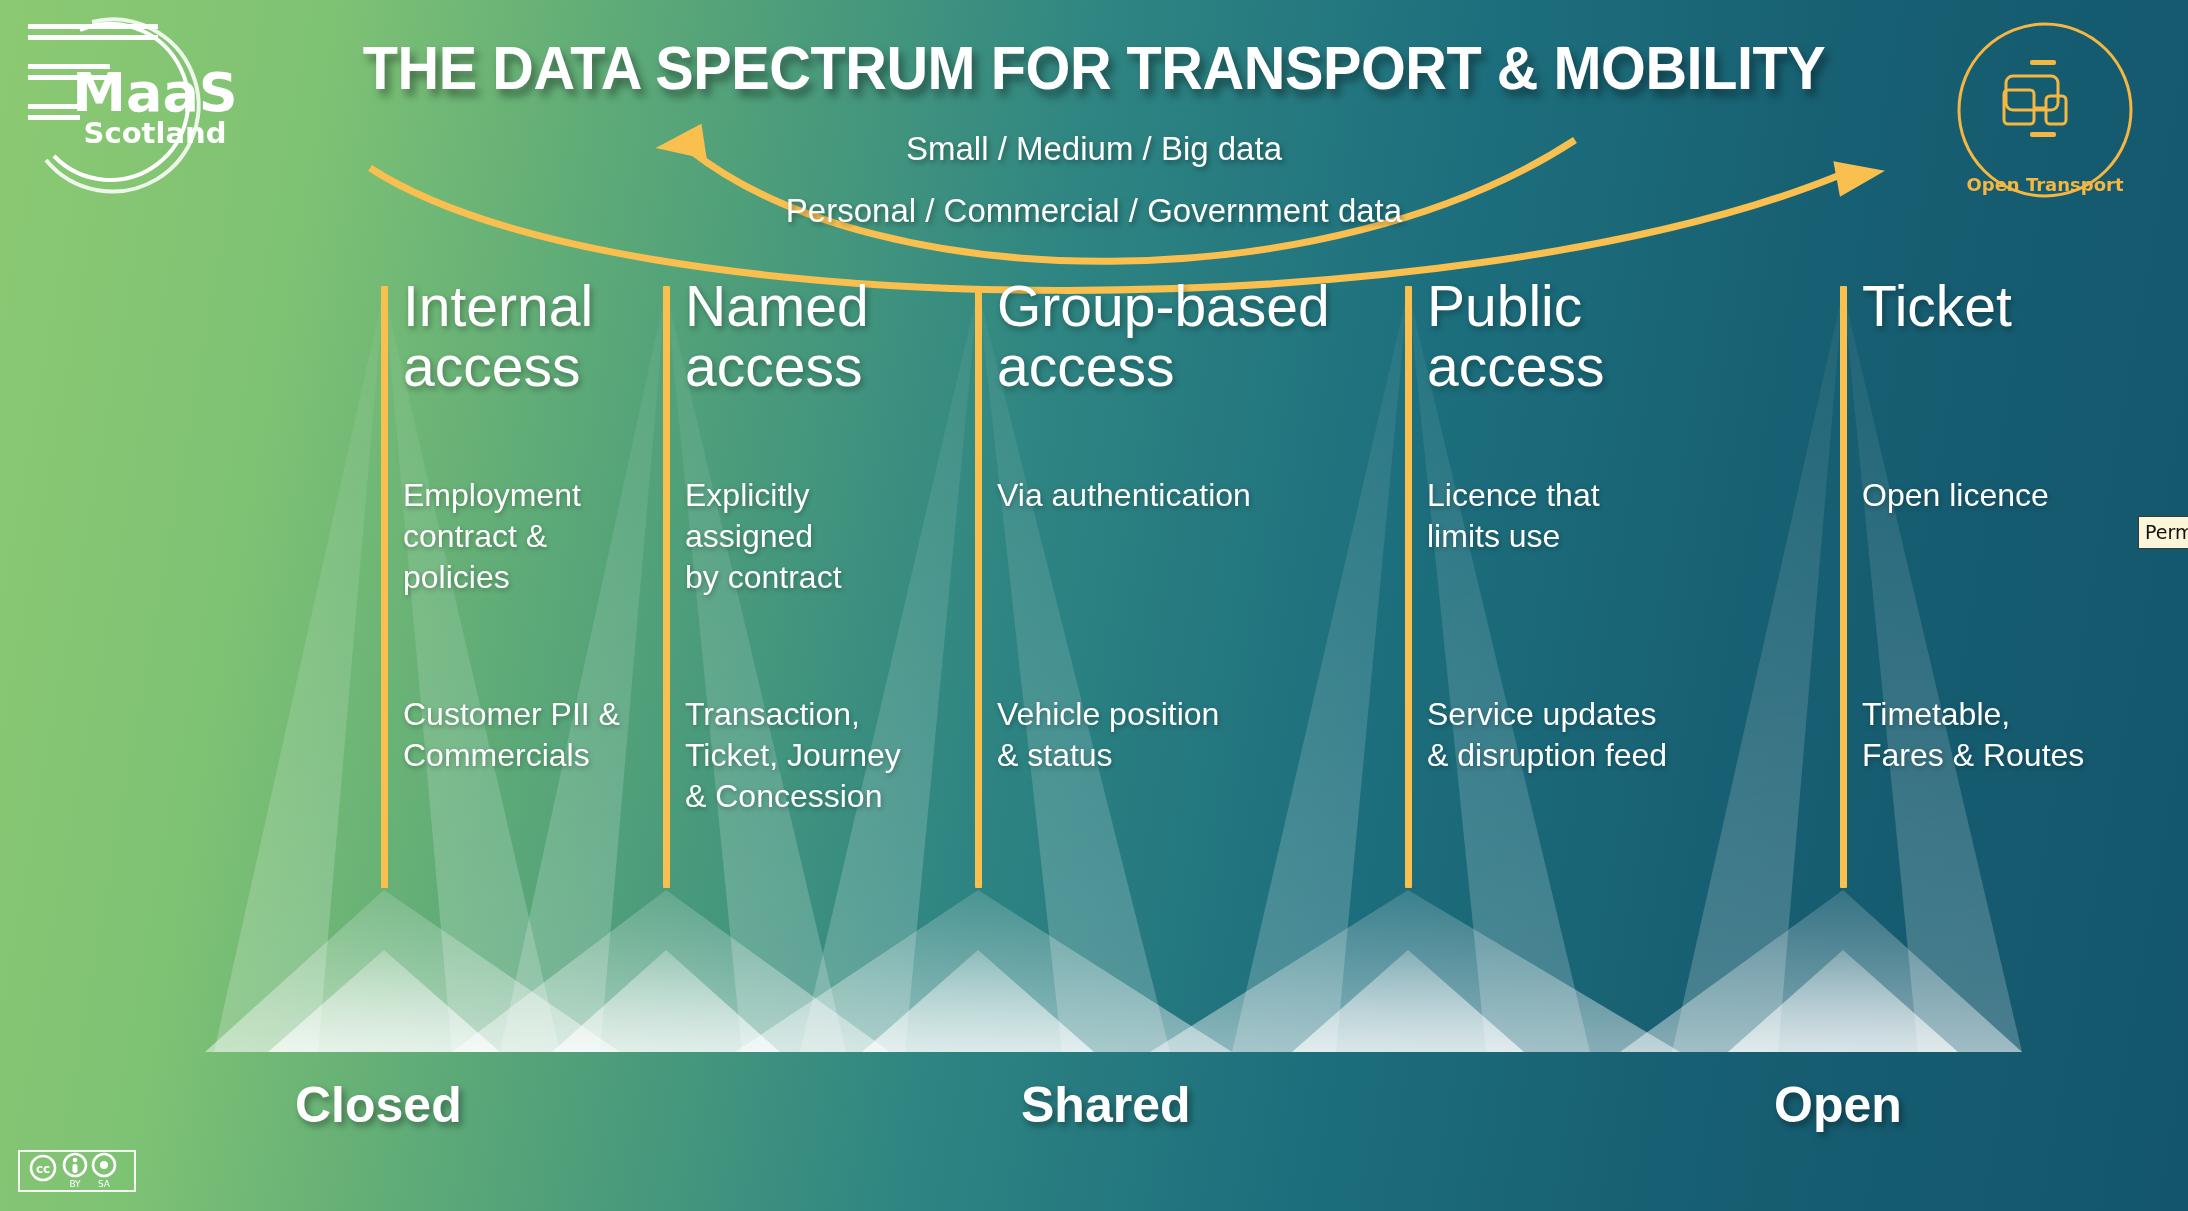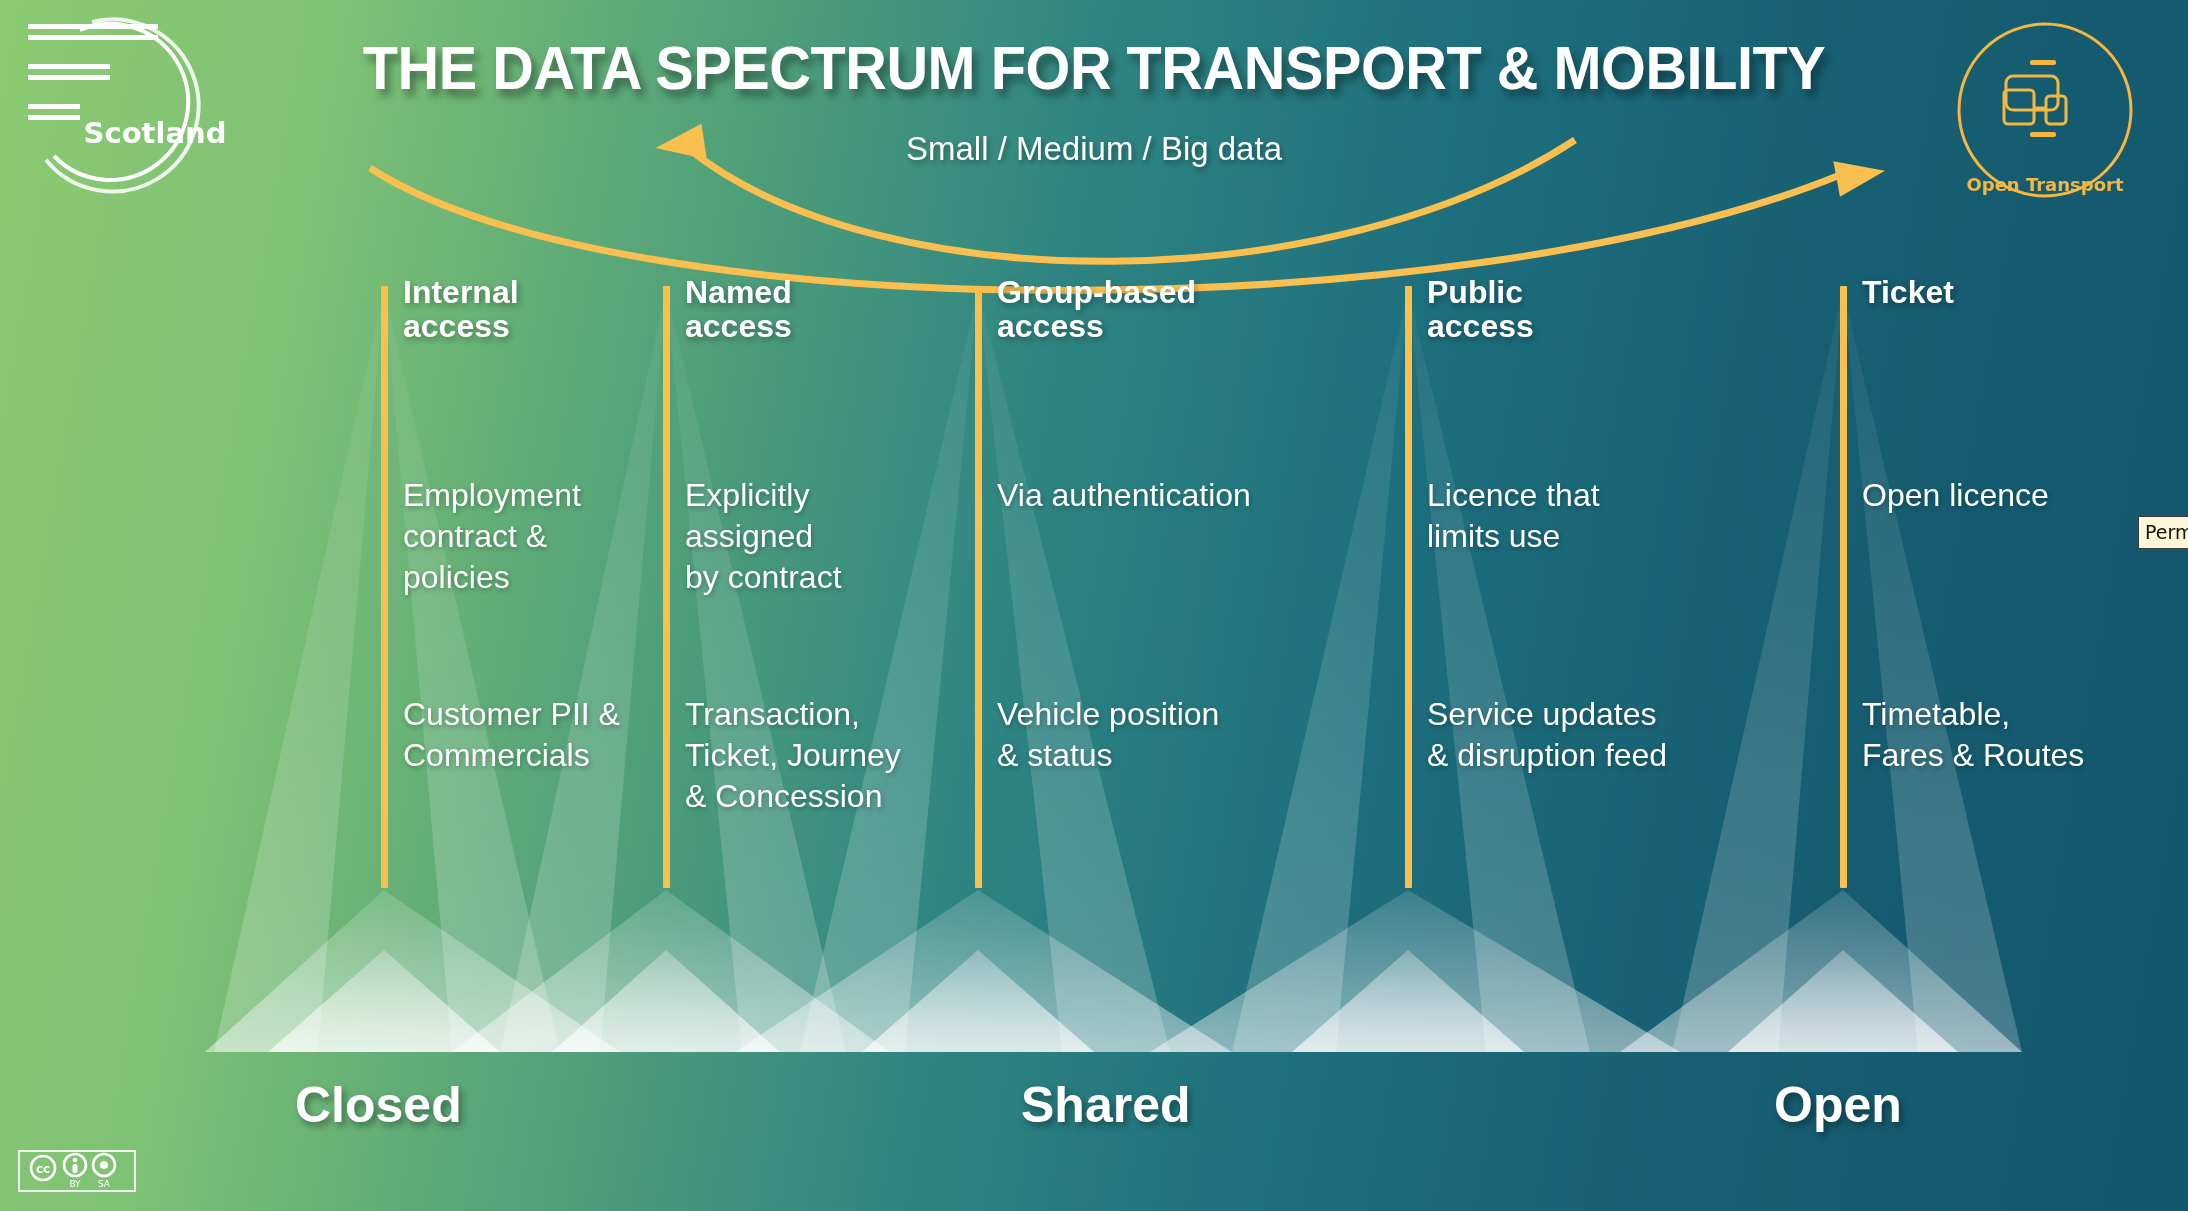--- a/index.html
+++ b/index.html
@@ -60,21 +60,21 @@
   #cap-bot{left:0;top:192px;width:2188px;text-align:center;}
 
   
   .col{position:absolute;top:286px;}
   .bar{
     position:absolute;left:0;top:0;width:7px;height:602px;
     background:#f9bf4f;border-radius:1px;
   }
   .col-head{
     position:absolute;left:22px;top:-10px;
-    color:#ffffff;font-size:32px;font-weight:bold;line-height:1.06;
+    color:#ffffff;font-size:57px;font-weight:normal;line-height:1.06;
     white-space:pre-line;
     text-shadow:2px 3px 6px rgba(0,0,0,.32);
   }
   .col-b1{
     position:absolute;left:22px;top:189px;
     color:#ffffff;font-size:32px;line-height:1.28;white-space:pre-line;
     text-shadow:1px 2px 5px rgba(0,0,0,.30);
   }
   .col-b2{
     position:absolute;left:22px;top:408px;
@@ -174,20 +174,21 @@
       </g>
       <g fill="#ffffff">
         <rect x="18" y="16" width="130" height="5"></rect>
         <rect x="18" y="27" width="130" height="5"></rect>
         <rect x="18" y="56" width="82" height="5"></rect>
         <rect x="18" y="67" width="82" height="5"></rect>
         <rect x="18" y="96" width="52" height="5"></rect>
         <rect x="18" y="107" width="52" height="5"></rect>
       </g>
     </svg>
+    <div class="maas-txt" id="maas-word">MaaS</div>
     <div class="maas-txt" id="maas-sub">Scotland</div>
   </div>
 
   <div id="ot-logo">
     <svg width="190" height="180" viewBox="0 0 190 180">
       <circle cx="95" cy="90" r="86" fill="none" stroke="#f5b642" stroke-width="3"></circle>
       <g stroke="#f5b642" fill="none" stroke-width="3">
         <rect x="56" y="56" width="52" height="34" rx="7"></rect>
         <rect x="54" y="70" width="30" height="34" rx="4"></rect>
         <rect x="96" y="76" width="20" height="28" rx="4"></rect>
@@ -197,20 +198,21 @@
         <rect x="80" y="40" width="26" height="5" rx="2"></rect>
         <rect x="80" y="112" width="26" height="5" rx="2"></rect>
       </g>
     </svg>
     <div id="ot-label">Open Transport</div>
   </div>
 
   <div id="title">THE DATA SPECTRUM FOR TRANSPORT &amp; MOBILITY</div>
 
   <div class="arrow-cap" id="cap-top">Small  /  Medium  /  Big data</div>
+  <div class="arrow-cap" id="cap-bot">Personal  /  Commercial  /  Government data</div>
 
   <div class="col" style="left:381px;width:270px;">
     <div class="bar"></div>
     <div class="col-head">Internal
 access</div>
     <div class="col-b1">Employment
 contract &amp;
 policies</div>
     <div class="col-b2">Customer PII &amp;
 Commercials</div>

